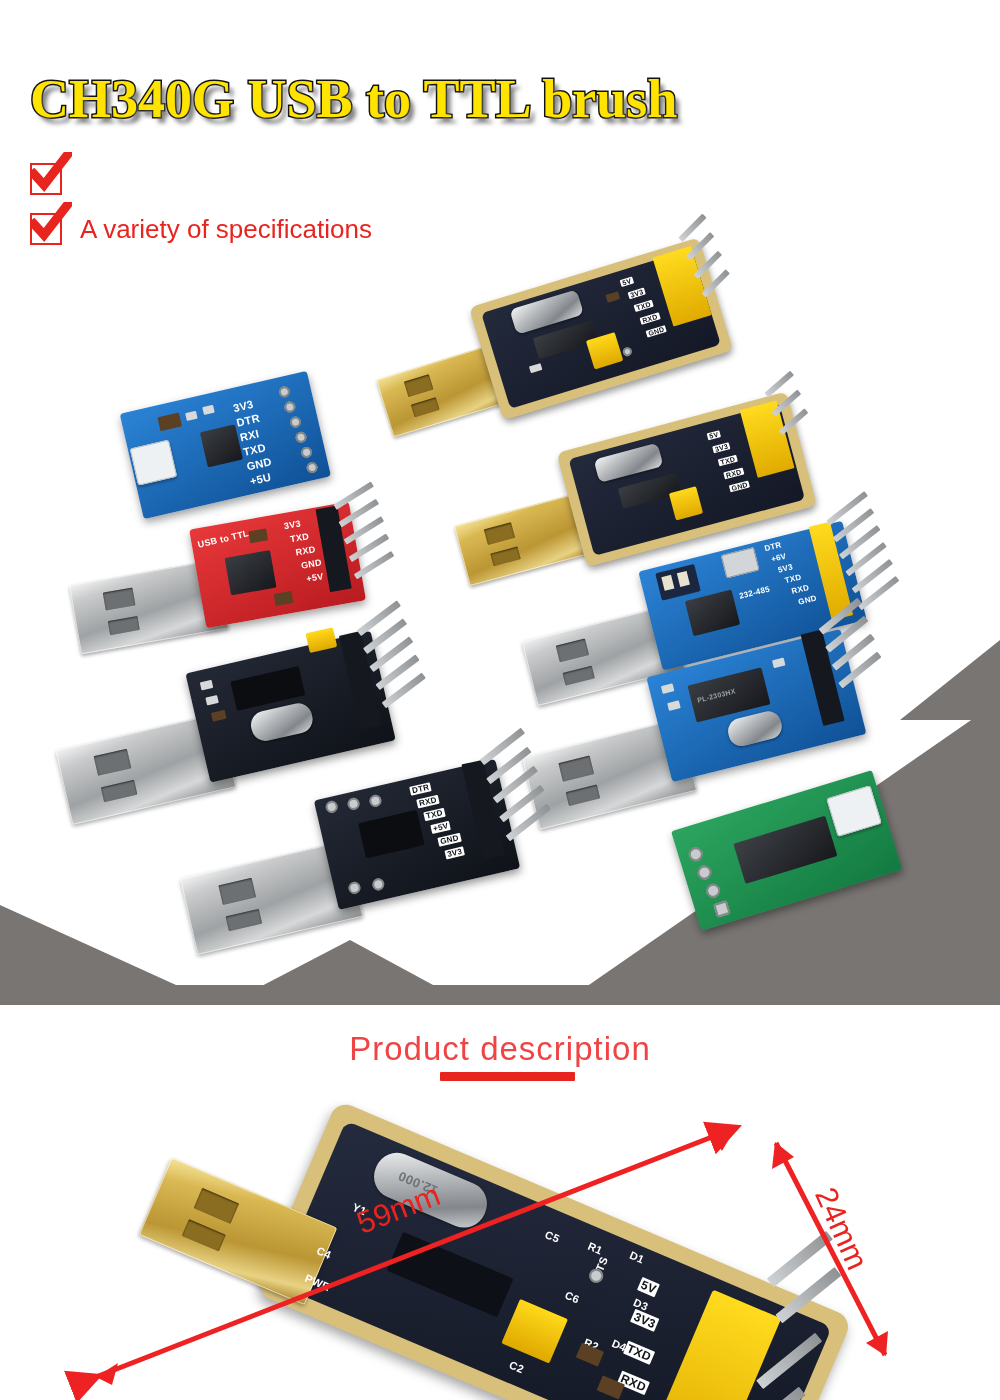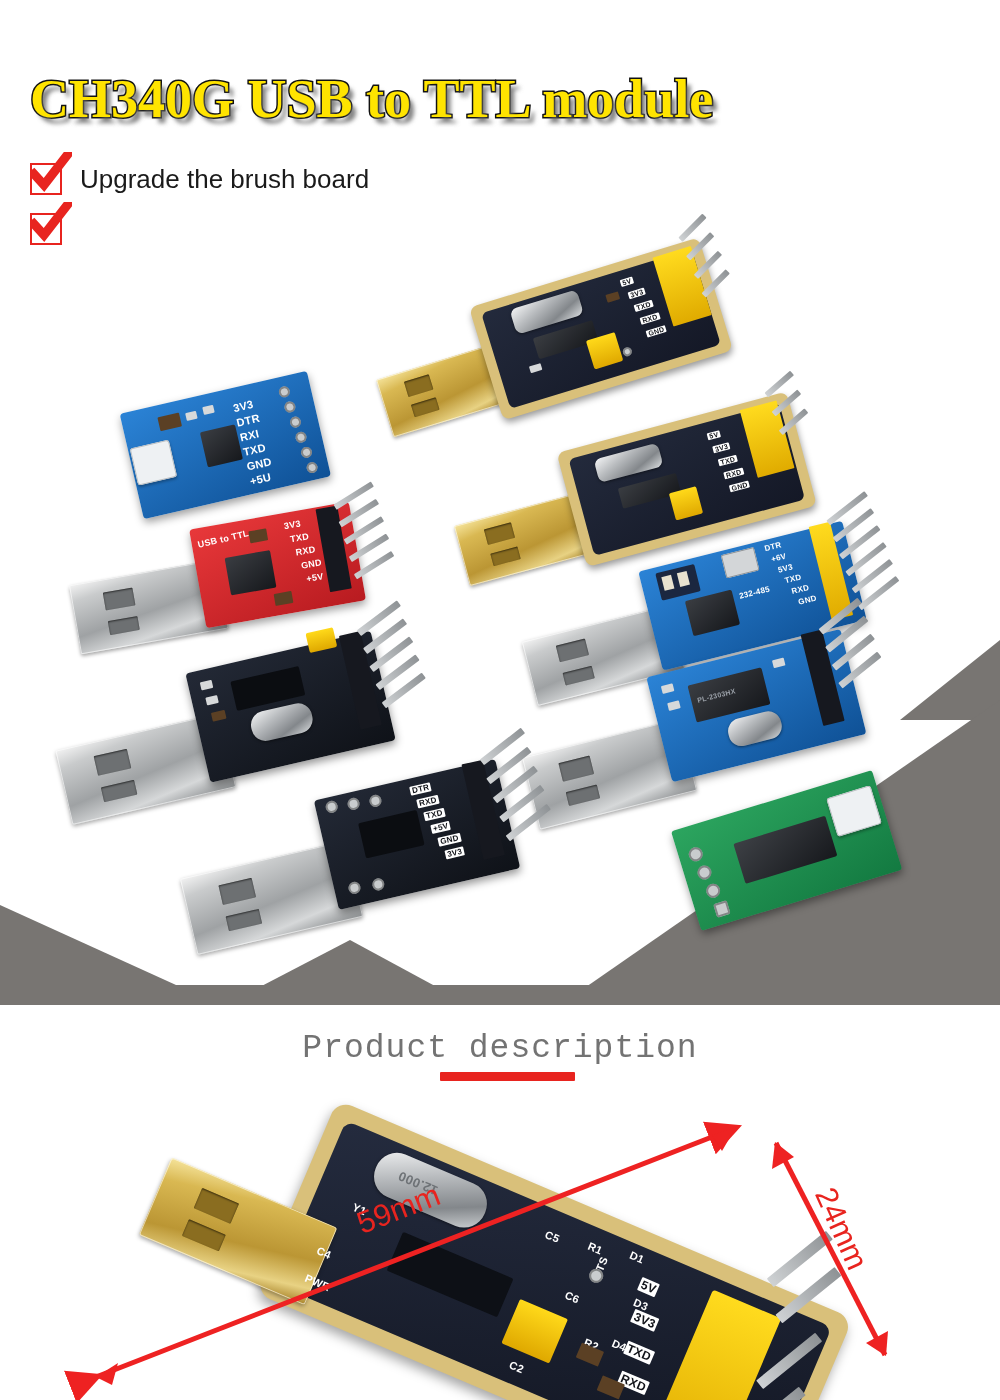--- a/index.html
+++ b/index.html
@@ -65,21 +65,21 @@
   .smd.dk{background:#5b4024;}
   .silk{position:absolute;color:#fff;font-size:7px;font-weight:bold;
         font-family:"Liberation Sans",sans-serif;white-space:nowrap;letter-spacing:.3px;}
   .silk.box{background:#fff;color:#101218;padding:0 2px;border-radius:1px;}
   .pad{position:absolute;border-radius:50%;background:#c9ccce;
        box-shadow:inset 0 0 0 2px rgba(0,0,0,.35);}
 
   
   .desc{position:absolute;left:0;top:1005px;width:1000px;height:395px;background:#fff;}
   .desc-title{position:absolute;left:0;top:25px;width:1000px;text-align:center;
-      font-family:Liberation Mono, monospace;font-size:33px;color:#737373;letter-spacing:1px;}
+      font-family:Liberation Sans, sans-serif;font-size:33px;color:#ef4444;letter-spacing:1px;}
   .desc-rule{position:absolute;left:440px;top:1072px;width:135px;height:9px;
       background:#e8241f;border-radius:1px;}
   .desc-sub{position:absolute;left:32px;top:1110px;font-size:31px;color:#e8241f;white-space:nowrap;}
 
   
   .dim-svg{position:absolute;left:0;top:1005px;width:1000px;height:395px;overflow:visible;}
   .dim-lbl{position:absolute;color:#e8241f;font-size:31px;white-space:nowrap;}
   #lbl59{left:352px;top:1208px;transform:rotate(-21deg);transform-origin:0 0;}
   #lbl24{left:840px;top:1182px;transform:rotate(66deg);transform-origin:0 0;}
 </style>
@@ -91,37 +91,37 @@
   <div class="hero">
 
     <div class="gray-wrap">
       <div class="gray g-tri-r2"></div>
       <div class="gray g-right"></div>
       <div class="gray g-left"></div>
       <div class="gray g-mid"></div>
       <div class="gray g-band"></div>
     </div>
 
-    <div class="title">CH340G USB to TTL module</div>
+    <div class="title">CH340G USB to TTL brush</div>
 
     <div class="checks">
       <div class="chk-row">
         <span class="chk-box">
           <svg class="chk-mark" viewBox="0 0 42 40">
             <path d="M4 22 L14 33 L38 2" fill="none" stroke="#e8241f" stroke-width="9" stroke-linecap="square" stroke-linejoin="miter"></path>
           </svg>
         </span>
-        <span class="chk-label">Upgrade the brush board</span>
       </div>
       <div class="chk-row">
         <span class="chk-box">
           <svg class="chk-mark" viewBox="0 0 42 40">
             <path d="M4 22 L14 33 L38 2" fill="none" stroke="#e8241f" stroke-width="9" stroke-linecap="square" stroke-linejoin="miter"></path>
           </svg>
         </span>
+        <span class="chk-label red">A variety of specifications</span>
       </div>
     </div>
 
     <div class="mod" style="left:370px;top:245px;width:400px;height:170px;transform:rotate(-17deg);">
 
       <div class="usb gold" style="left:0px;top:76px;width:132px;height:60px;">
         <div class="slot" style="left:26px;top:10px;width:26px;height:16px;"></div>
         <div class="slot" style="left:26px;top:34px;width:26px;height:13px;"></div>
       </div>
 

